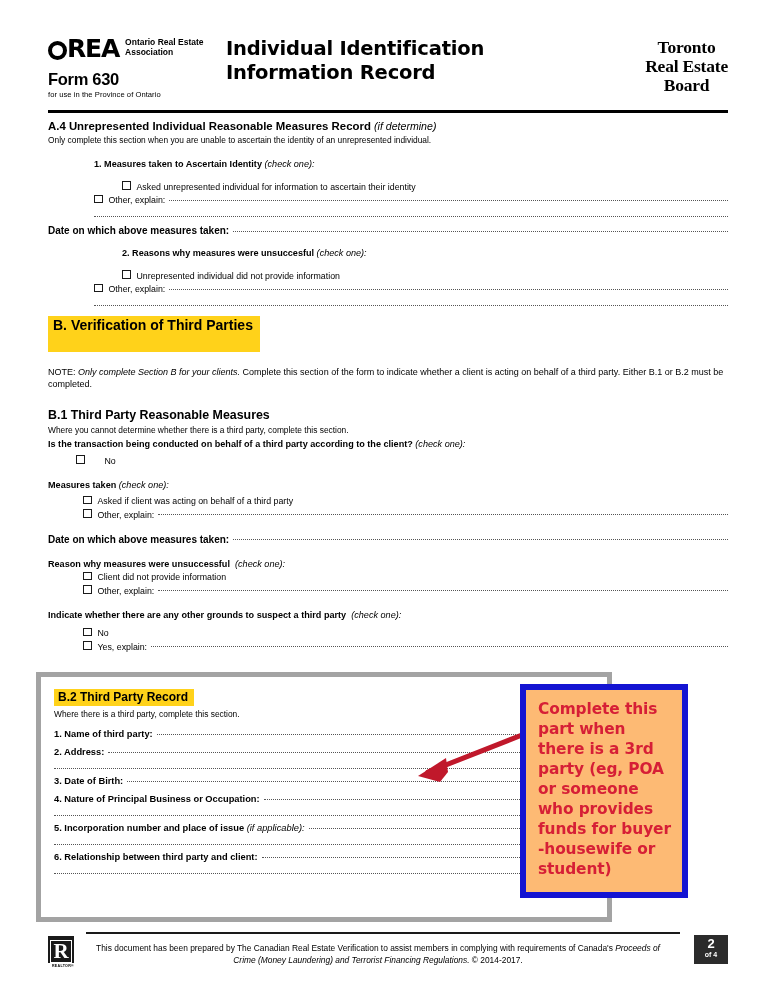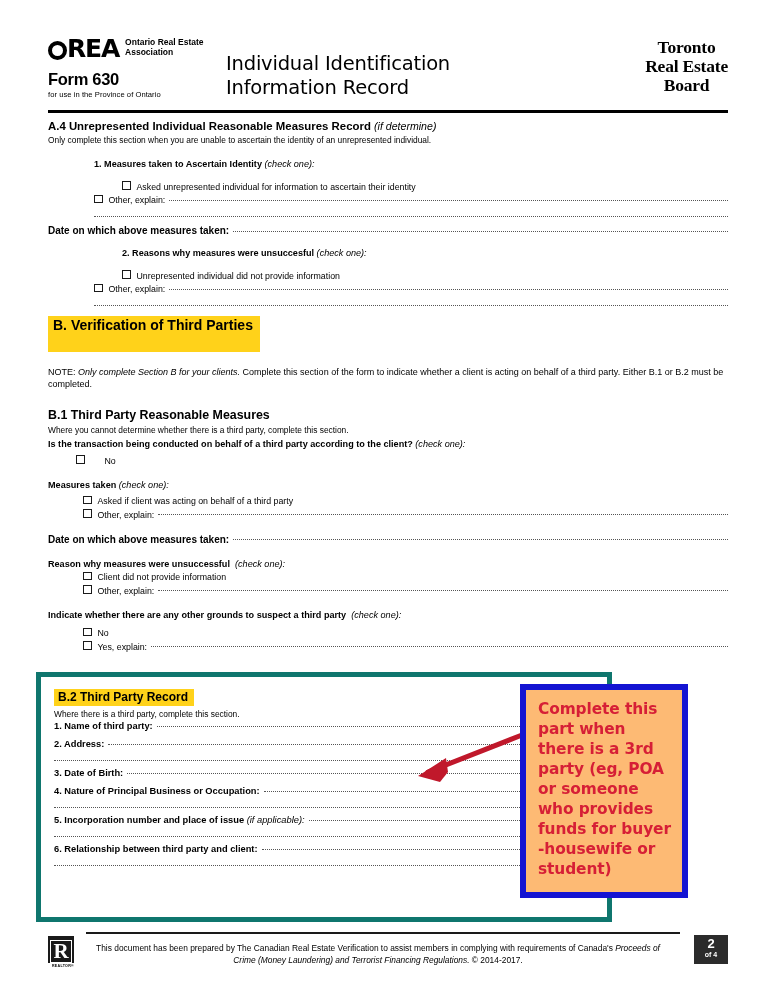--- a/index.html
+++ b/index.html
@@ -72,23 +72,23 @@
     letter-spacing: -0.3px;
   }
   .form-sub {
     font-size: 7.6px;
     margin-top: 1px;
     letter-spacing: 0.05px;
   }
   .doc-title {
     position: absolute;
     left: 178px;
-    top: 16px;
+    top: 1px;
     font-size: 19.5px;
-    font-weight: normal;
+    font-weight: bold;
     line-height: 1.22;
     letter-spacing: -0.2px;
     font-family: "DejaVu Sans", sans-serif;
   }
   .treb {
     position: absolute;
     right: 0;
     top: 2px;
     text-align: center;
     font-family: "Liberation Serif", serif;
@@ -198,21 +198,21 @@
     margin-top: 17px;
   }
 
   
   .redbox {
     position: absolute;
     left: 36px;
     top: 672px;
     width: 576px;
     height: 250px;
-    border: 5px solid #0f766e;
+    border: 5px solid #a3a3a3;
     box-sizing: border-box;
     background: #ffffff;
   }
   .b2-inner {
     position: absolute;
     left: 13px;
     top: 10px;
     width: 470px;
   }
   .numline {
@@ -493,21 +493,21 @@
     </div>
   </div>
 
   <div class="redbox">
     <div class="b2-inner">
       <div>
         <span class="hl-small">B.2 Third Party Record</span>
       </div>
       <div class="sub-note">Where there is a third party, complete this section.</div>
 
-      <div class="numline" style="margin-top:2px;">
+      <div class="numline" style="margin-top:10px;">
         <span>1. Name of third party:</span>
         <span class="dots"></span>
       </div>
       <div class="numline">
         <span>2. Address:</span>
         <span class="dots"></span>
       </div>
       <div class="dotline" style="margin-top:11px;"></div>
       <div class="numline" style="margin-top:7px;">
         <span>3. Date of Birth:</span>

